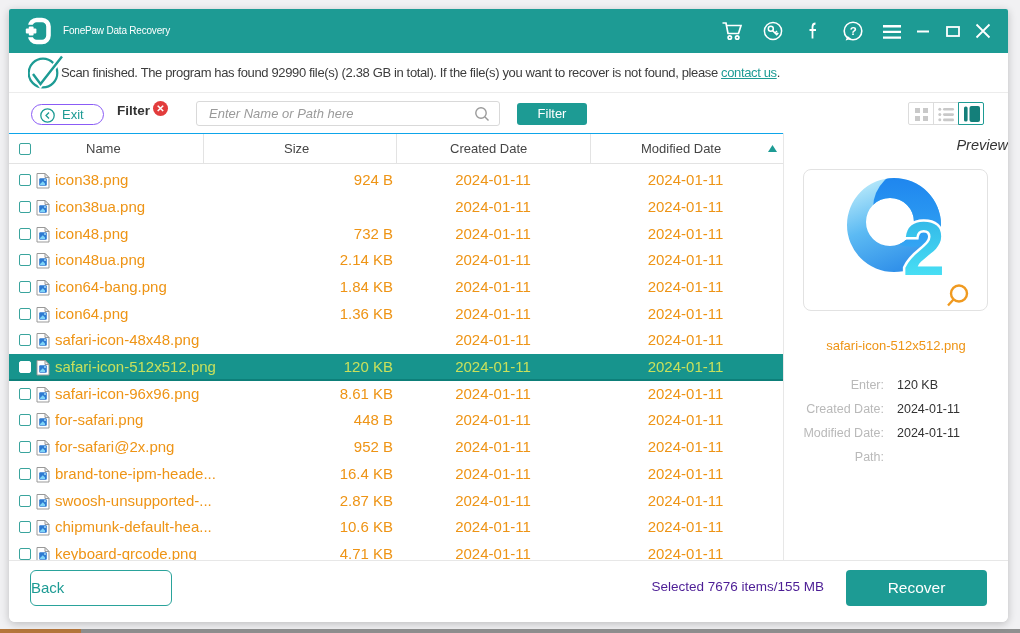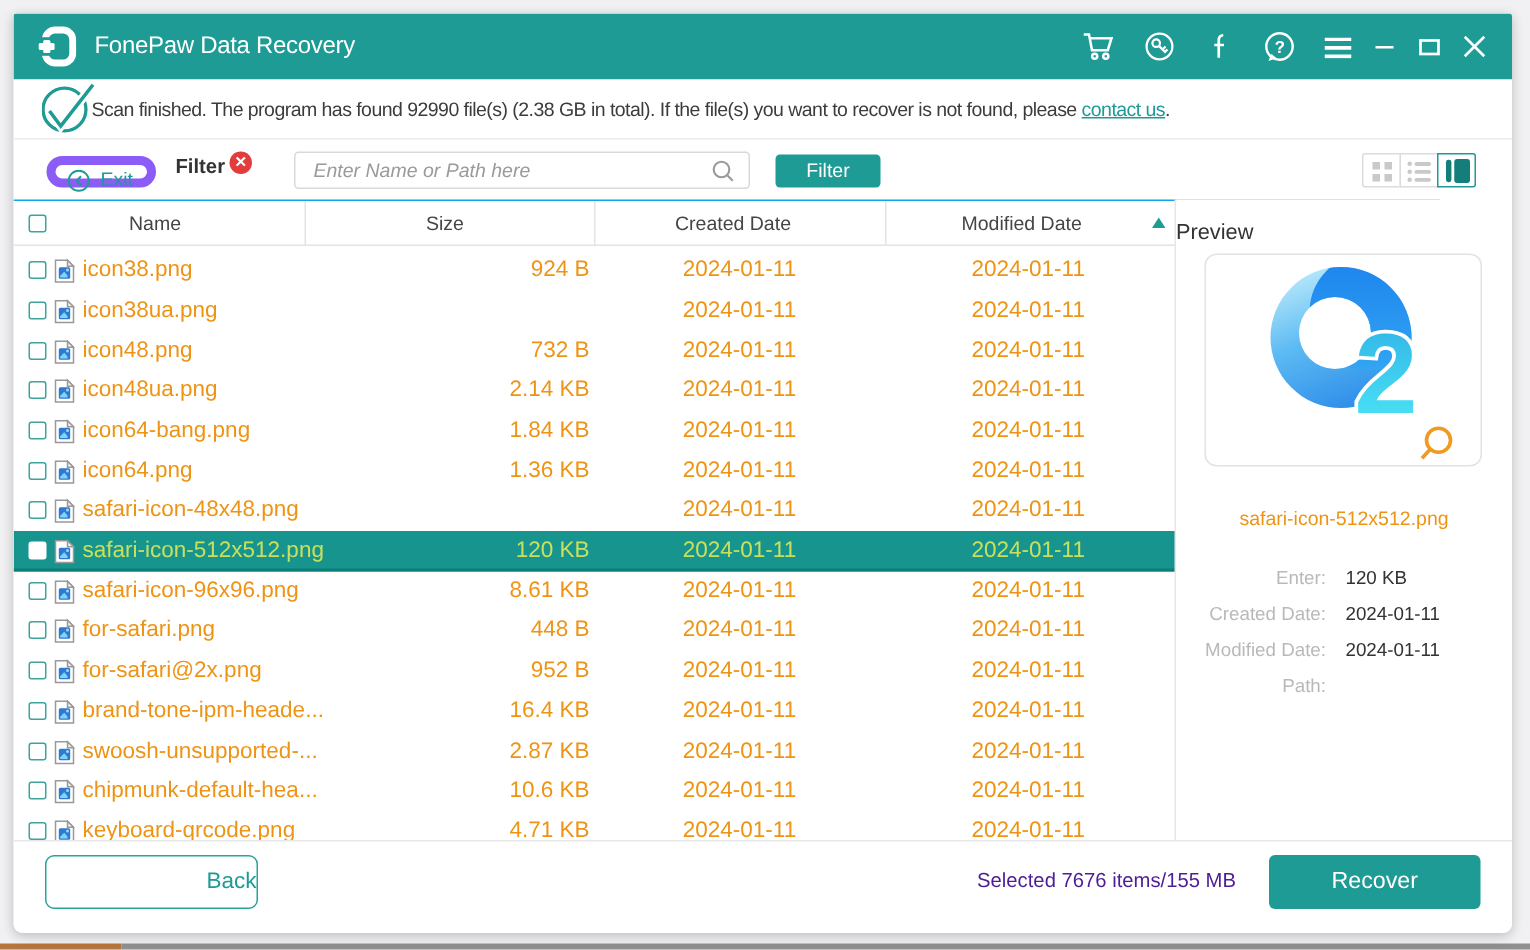--- a/index.html
+++ b/index.html
@@ -5,28 +5,28 @@
 * { margin:0; padding:0; box-sizing:border-box; }
 html,body { width:1020px; height:633px; overflow:hidden;
   font-family:"Liberation Sans", sans-serif; background:#f1f1f3; }
 .abs { position:absolute; }
 #deskbrown { left:0; top:629px; width:81px; height:4px; background:#b5763b; }
 #deskgray { left:81px; top:629px; width:939px; height:4px; background:#8f8f8f; }
 #win { left:9px; top:9px; width:999px; height:613px; background:#fff;
   border-radius:2px 2px 6px 6px; overflow:hidden;
   box-shadow:0 2px 8px rgba(0,0,0,.22); }
 #titlebar { left:0; top:0; width:999px; height:44px; background:#1d9b94; }
-#title { left:54px; top:0; height:44px; line-height:44px; color:#fff; font-size:16px; letter-spacing:-0.2px; }
+#title { left:54px; top:0; height:44px; line-height:44px; color:#fff; font-size:10px; letter-spacing:-0.2px; }
 .tbi { top:12px; width:20px; height:20px; }
 #msgbar { left:0; top:44px; width:999px; height:40px; background:#fff;
   border-bottom:1px solid #ececec; }
 #msgtext { left:52px; top:0; height:40px; line-height:40px; font-size:13px; color:#3c3c3c; letter-spacing:-0.36px; }
 #msgtext a { color:#1d9b94; }
 #filterrow { left:0; top:85px; width:999px; height:39px; background:#fff; }
-#exitbtn { left:22px; top:10px; width:73px; height:21px; border:6px solid #8b5cf6;
+#exitbtn { left:22px; top:10px; width:73px; height:21px; border:1px solid #8b5cf6;
   border-radius:11px; color:#1d9b94; font-size:13px; }
 #exitbtn span { position:absolute; left:30px; top:0; line-height:20px; }
 #filterlabel { left:108px; top:3px; font-size:13.5px; font-weight:bold; color:#333;
   line-height:28px; }
 #filterbadge { left:144px; top:7px; width:15px; height:15px; border-radius:50%;
   background:#e23c3c; color:#fff; font-size:10px; text-align:center; line-height:15px;
   font-weight:bold; }
 #searchbox { left:187px; top:7px; width:304px; height:25px; border:1px solid #d9d9d9;
   border-radius:3px; background:#fff; }
 #searchph { position:absolute; left:12px; top:0; line-height:23px; font-size:13px;
@@ -56,28 +56,28 @@
   line-height:26.7px; }
 .row .cd { position:absolute; left:387px; top:0; width:194px; text-align:center;
   line-height:26.7px; }
 .row .md { position:absolute; left:581px; top:0; width:191px; text-align:center;
   line-height:26.7px; }
 .row.sel { background:#17948d; color:#c8e05c; border-bottom:2px solid #0d7f79; }
 .row.sel .cb { background:#fff; border-color:#fff; }
 #bottombar { left:0; top:551px; width:999px; height:62px; background:#fff;
   border-top:1px solid #e7e7e7; }
 #backbtn { left:21px; top:9px; width:142px; height:36px; border:1px solid #2aa39b;
-  border-radius:6px; color:#1d9b94; font-size:15px; text-align:right; line-height:34px; }
+  border-radius:6px; color:#1d9b94; font-size:15px; text-align:left; line-height:34px; }
 #seltext { left:0px; top:0px; width:815px; text-align:right; font-size:13.5px;
   color:#4c1d95; line-height:51px; }
 #recoverbtn { left:837px; top:9px; width:141px; height:36px; background:#1d9b94;
   border-radius:4px; color:#fff; font-size:15.5px; text-align:center; line-height:36px; }
 #preview { left:775px; top:124px; width:224px; height:427px; background:#fff; }
-#pvtitle { left:0; top:14px; width:224px; text-align:left; font-size:14.5px;
-  color:#333; }
+#pvtitle { left:0; top:4px; width:224px; text-align:right; font-size:14.5px;
+  color:#333;font-style:italic; }
 #pvbox { left:19px; top:36px; width:185px; height:142px; border:1px solid #e2e2e2;
   border-radius:8px; }
 #pvname { left:0; top:205px; width:224px; text-align:center; font-size:13px;
   color:#ee9415; }
 .pvrow { position:absolute; width:224px; font-size:12.5px; line-height:24px; }
 .pvl { position:absolute; right:124px; color:#b9b9b9; }
 .pvv { position:absolute; left:113px; color:#333; }
 </style>
 </head>
 <body>

